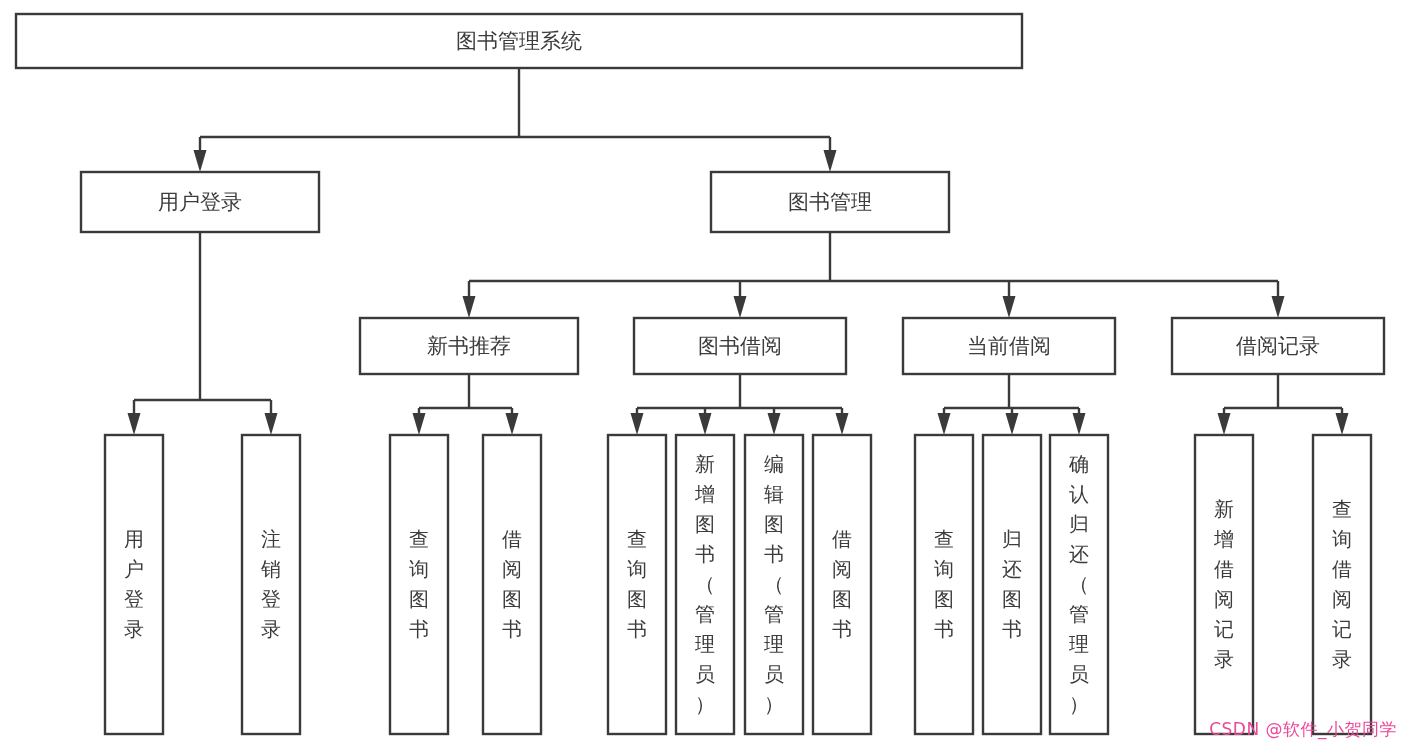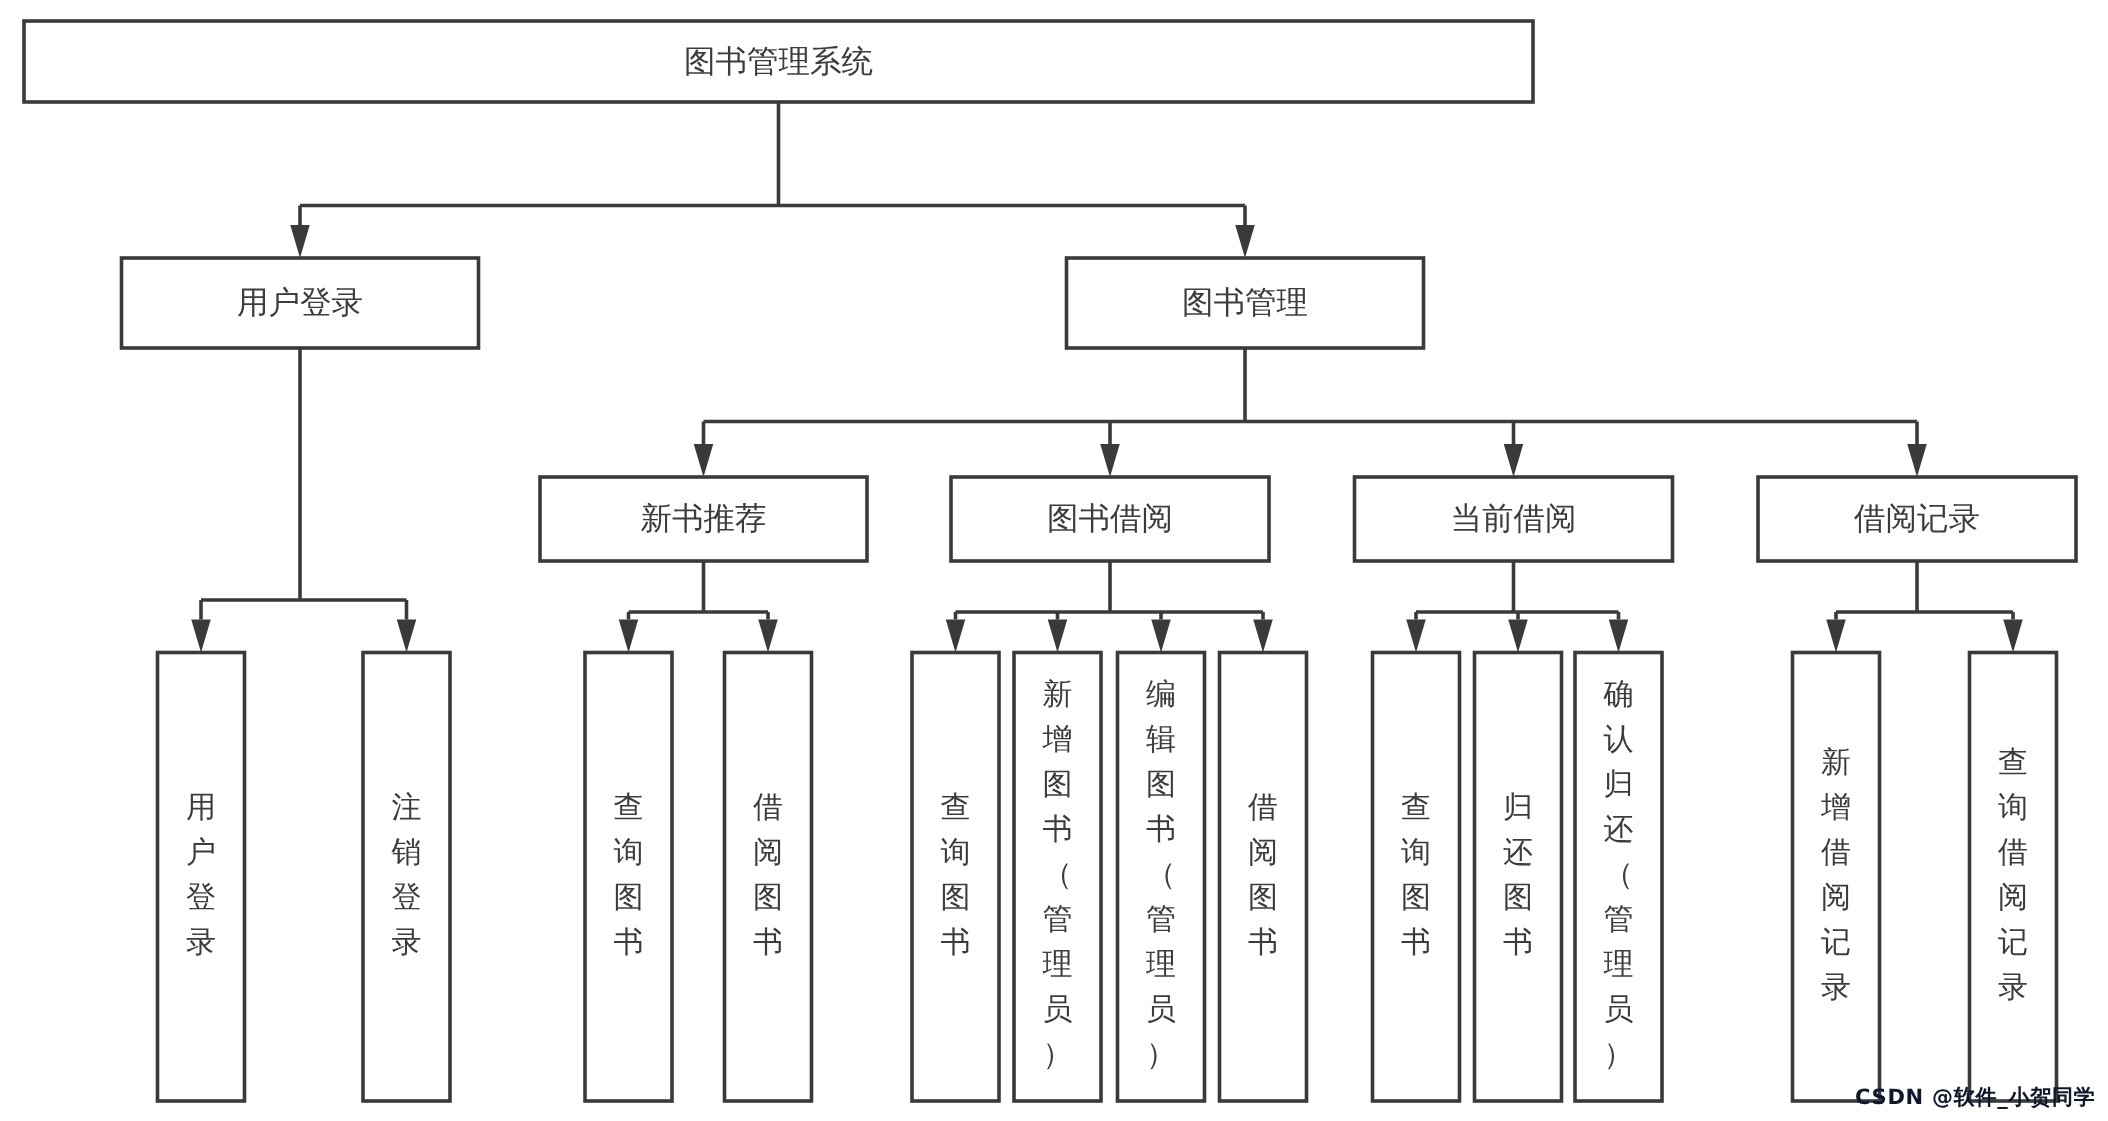--- a/index.html
+++ b/index.html
@@ -52,26 +52,25 @@
   }
   .arrow-head {
     fill: #3a3a3a;
     stroke: none;
   }
   .watermark {
     position: absolute;
     right: 8px;
     bottom: 6px;
     font-family: "DejaVu Sans", "Liberation Sans", sans-serif;
-    font-size: 14px;
-    color: #0f172a;
+    font-size: 17px;
+    color: #ec4899;
     white-space: nowrap;
     letter-spacing: 0.5px;
     user-select: none;
-    font-weight: bold;
   }
 </style>
 </head>
 <body>
 
 <div id="diagram-root">
   <svg class="tree-canvas" id="tree-canvas" viewBox="0 0 1405 747" xmlns="http://www.w3.org/2000/svg">
       <g>
         <path class="connector" d="M 519 68 L 519 137"></path>
         <path class="connector" d="M 200 137 L 830 137"></path>

